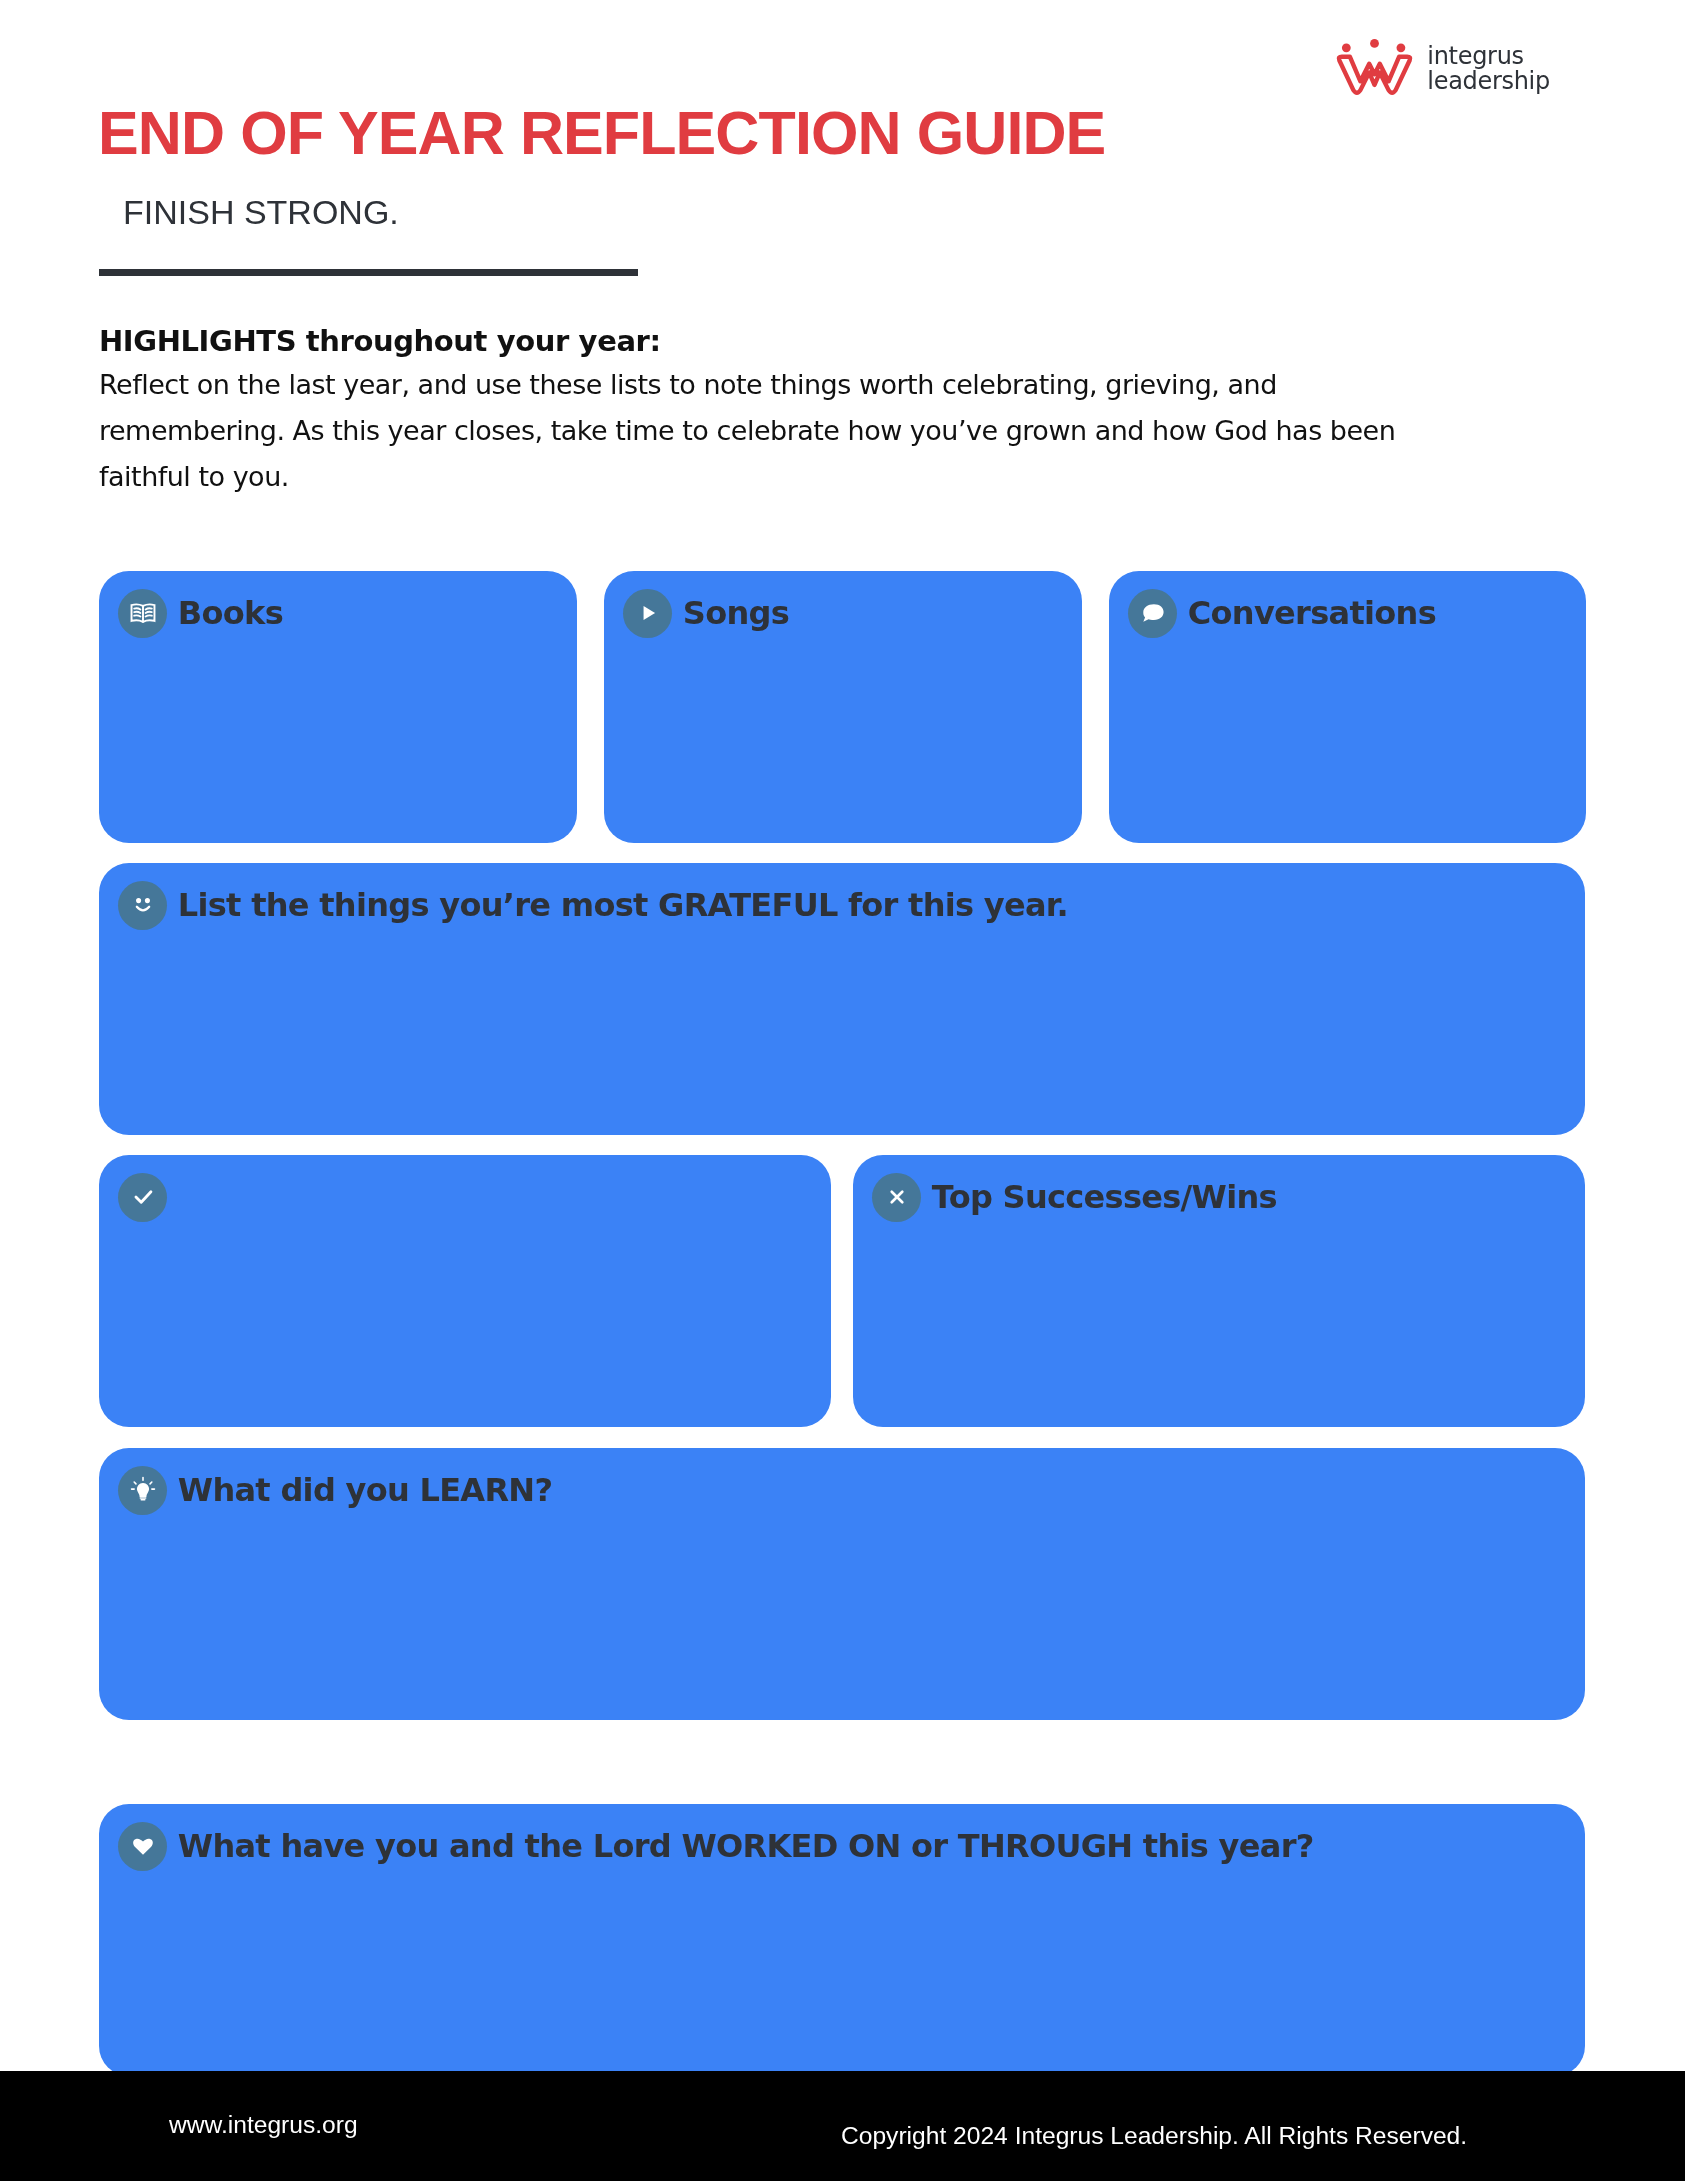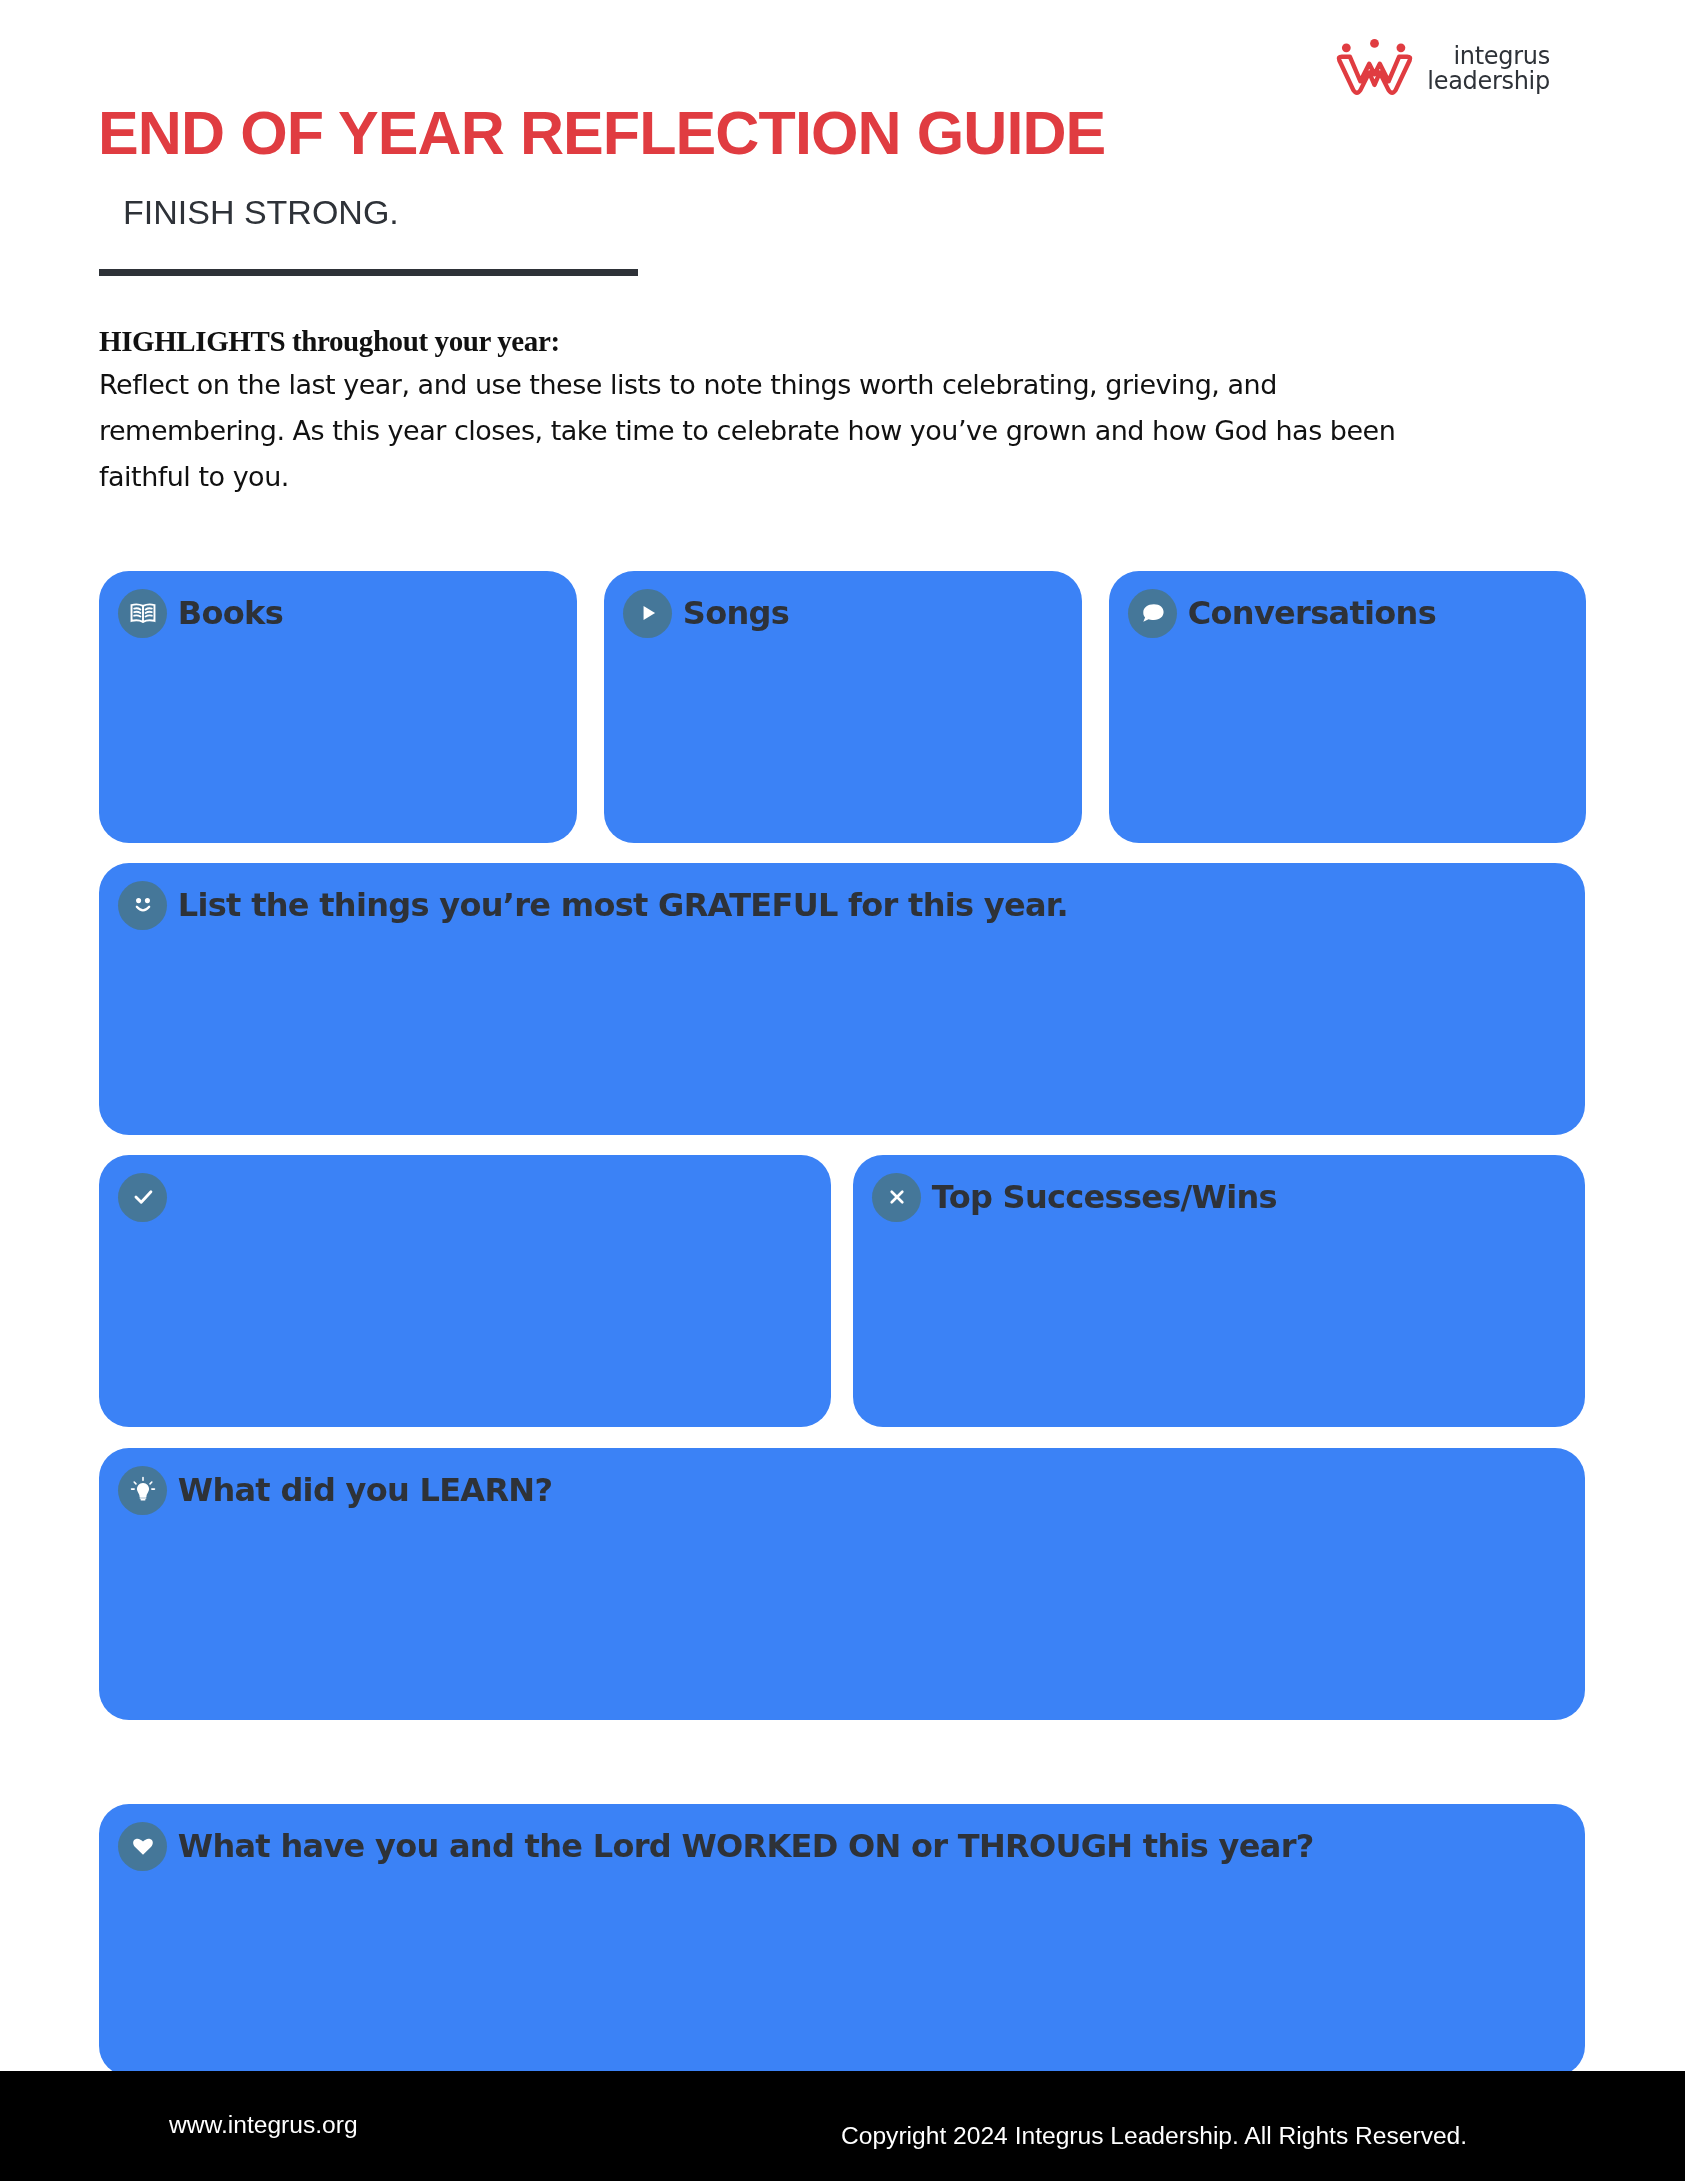--- a/index.html
+++ b/index.html
@@ -1,26 +1,26 @@
 <!DOCTYPE html>
 <html style="font-size:14px"><head>
 <meta charset="utf-8">
 <style>
   html, body { margin:0; padding:0; }
   body { width:1685px; height:2181px; background:#ffffff; position:relative; overflow:hidden;
          font-family:"Liberation Sans", sans-serif; color:#2e3238; }
-  .logo { position:absolute; left:1334px; top:39px; display:flex; align-items:center; gap:12.3px;text-align:right; }
+  .logo { position:absolute; left:1334px; top:39px; display:flex; align-items:center; gap:12.3px; }
   .logo-mark { width:81px; height:60px; }
   .logo-text { font-family:"DejaVu Sans", sans-serif; font-size:24px; line-height:25.5px; color:#2e3238; letter-spacing:-0.3px; }
   .title { position:absolute; left:98px; top:98px; font-family:"Liberation Sans", sans-serif; font-weight:bold;
            font-size:61px; letter-spacing:-0.9px; color:#e03c41; margin:0; line-height:70px; }
   .subtitle { position:absolute; left:99px; top:193px; font-size:34px; color:#2e3238; line-height:39px;margin-left:24px; }
   .rule { position:absolute; left:99px; top:269px; width:539px; height:7px; background:#2e3238; }
   .intro { position:absolute; left:99px; top:320px; width:1404px; font-family:"DejaVu Sans", sans-serif; }
-  .intro-heading { font-weight:bold; font-size:29px; line-height:42px; color:#111; letter-spacing:-0.4px;font-family:Liberation Serif, serif; }
+  .intro-heading { font-weight:bold; font-size:29px; line-height:42px; color:#111; letter-spacing:-0.4px; }
   .intro-body { font-size:27px; line-height:46px; color:#111; letter-spacing:-0.5px; width:1369px; }
   .box { position:absolute; background:#3b82f6; border-radius:30px; }
   .box-head { position:absolute; left:19.3px; top:17.6px; display:flex; align-items:center; gap:10.5px; }
   .icon { width:49px; height:49px; border-radius:50%; background:#457799; display:flex; align-items:center; justify-content:center; flex:none; }
   .icon svg { width:30px; height:30px; }
   .box-label { font-family:"DejaVu Sans", sans-serif; font-weight:bold; font-size:32px; color:#2e3238; letter-spacing:-0.7px; white-space:nowrap; }
   .footer { position:absolute; left:0; top:2071px; width:1685px; height:111px; background:#000000; }
   .footer-left { position:absolute; left:169px; top:40px; font-size:24.6px; color:#ffffff; }
   .footer-right { position:absolute; left:841px; top:40px; font-size:24.6px; color:#ffffff;margin-top:11px; }
 </style>

